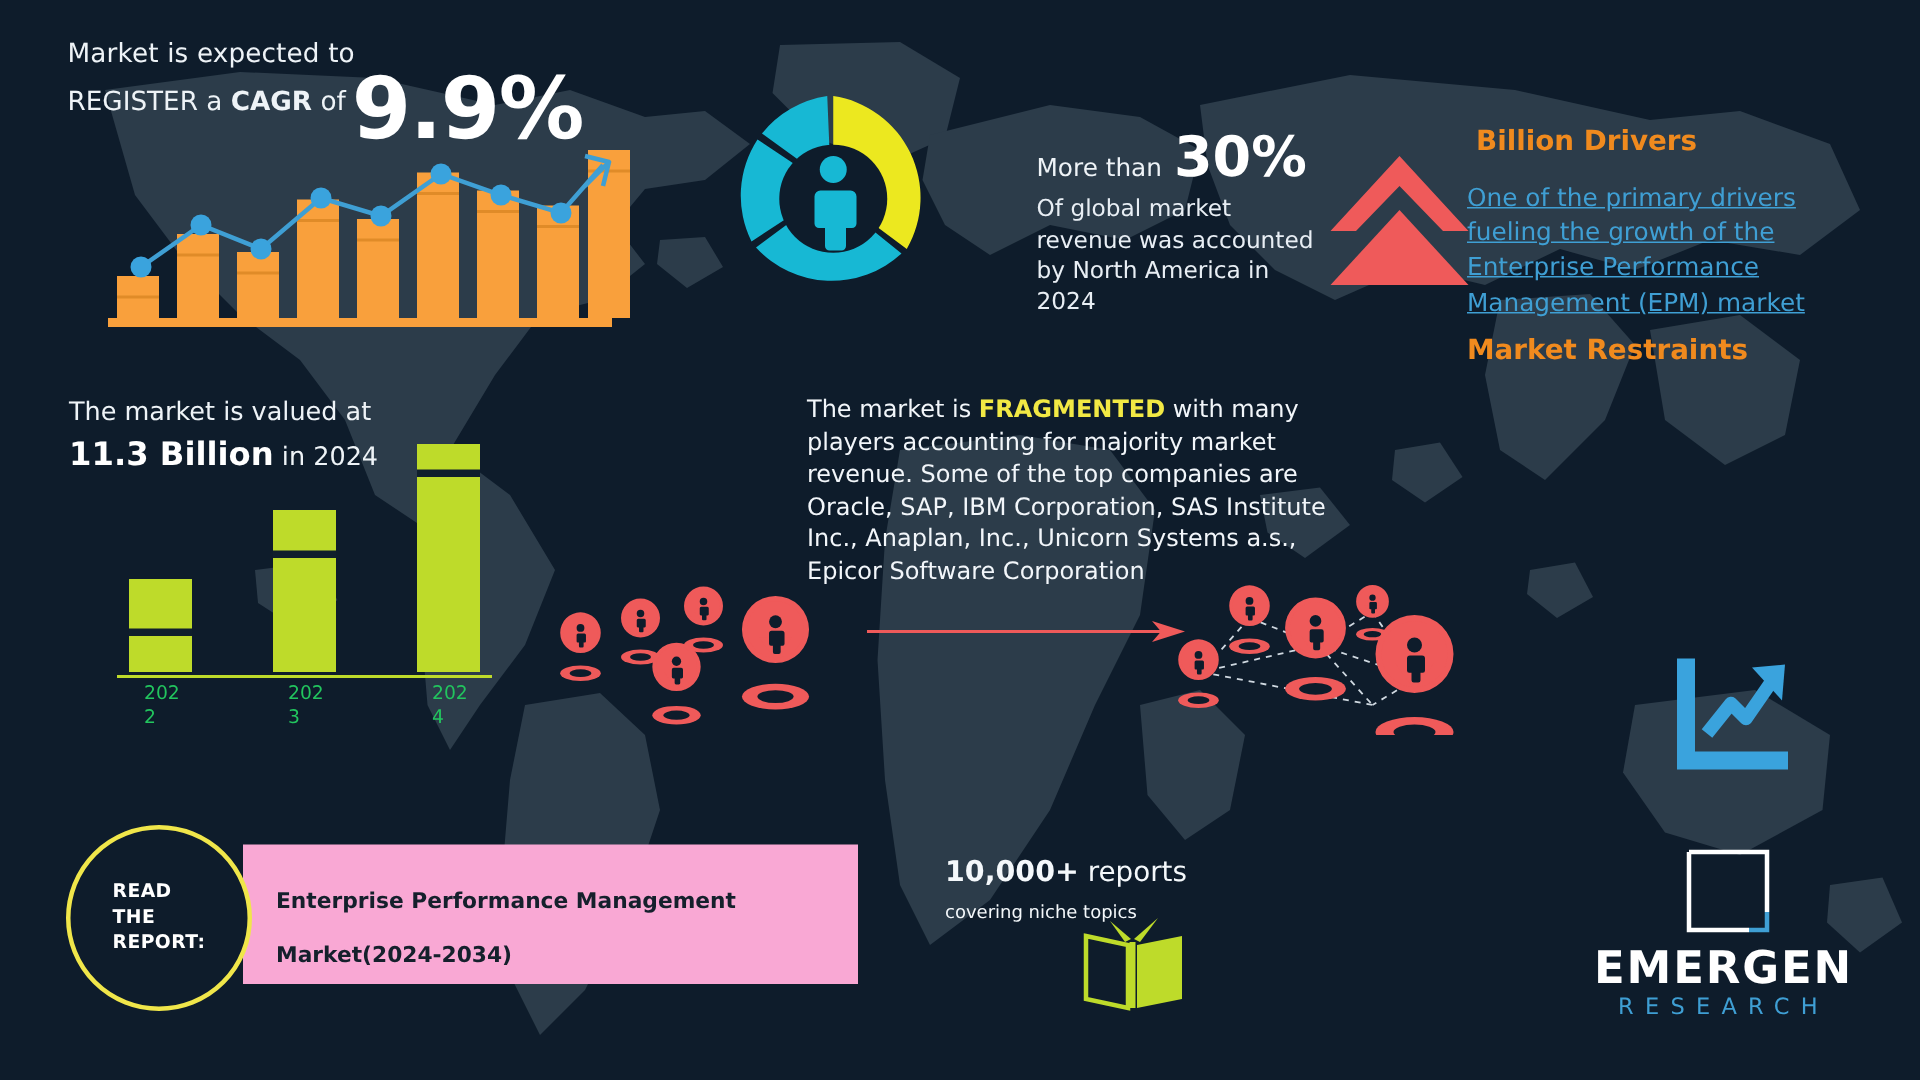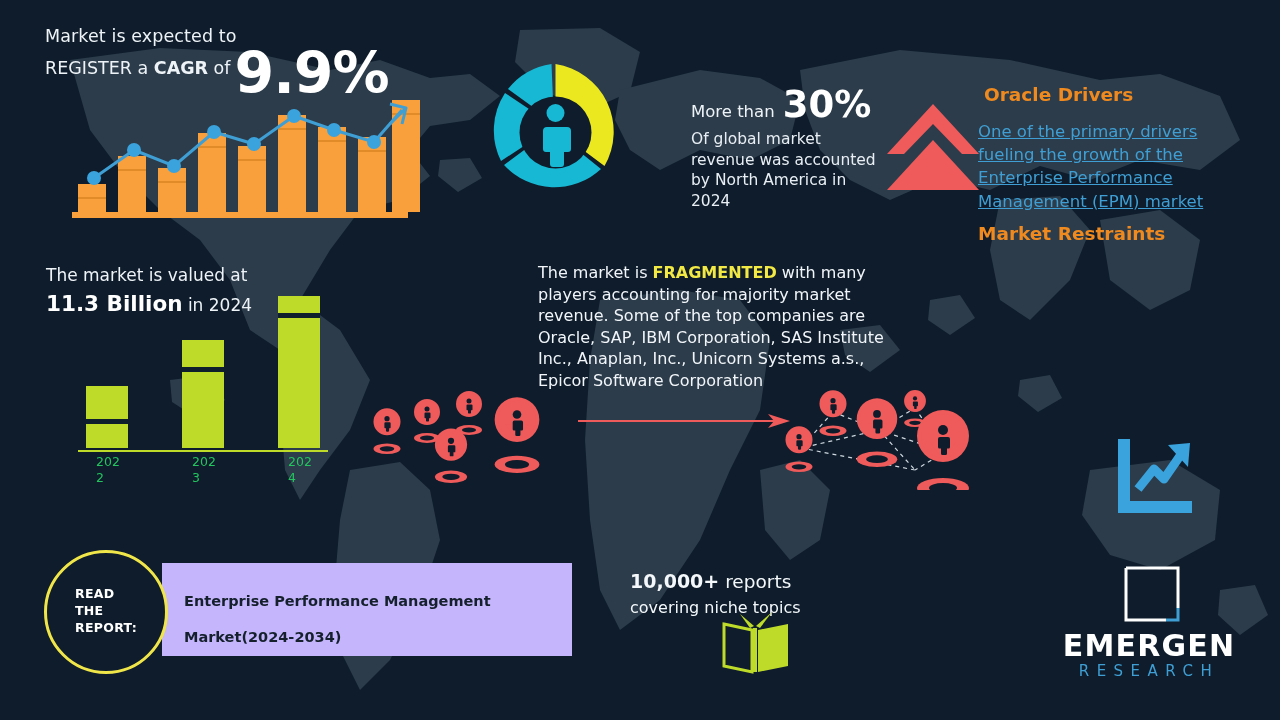--- a/index.html
+++ b/index.html
@@ -73,32 +73,32 @@
   
   .pins { left:355px; top:370px; width:640px; height:120px; }
 
   
   .rarrow { left:578px; top:412px; width:212px; height:18px; }
 
   
   .bgrow { left:1112px; top:437px; width:84px; height:78px; }
 
   
-  .rr-bar { left:162px; top:563px; width:410px; height:93px; background:#c4b5fd; }
+  .rr-bar { left:162px; top:563px; width:410px; height:93px; background:#f9a8d4; }
   .rr-txt { position:absolute; left:22px; top:20px; color:#15202c; font-weight:bold; font-size:14.5px; line-height:36px; }
   .rr-circle { left:44px; top:550px; width:124px; height:124px; border-radius:50%;
                border:3px solid #f0e64a; background:#0e1c2b; z-index:7; }
   .rr-circle-txt { position:absolute; left:28px; top:32px; color:#ffffff; font-weight:bold;
                    font-size:12.5px; line-height:17px; letter-spacing:.3px; }
 
   
   .rep { left:630px; top:568px; width:280px; }
   .rep-l1 { color:#f4f8fb; font-size:18.5px; line-height:26px; }
   .rep-l1 b { font-weight:bold; font-size:19px; }
-  .rep-l2 { color:#f4f8fb; font-size:16px; line-height:26px; }
+  .rep-l2 { color:#f4f8fb; font-size:12px; line-height:26px; }
   .book { left:720px; top:612px; width:72px; height:62px; }
 
   
   .logo { left:1018px; top:566px; width:262px; height:132px; }
   .logo-sq { position:absolute; left:106px; top:0px; width:56px; height:56px; }
   .logo-name { position:absolute; left:0; top:62px; width:262px; text-align:center;
                color:#ffffff; font-weight:bold; font-size:30px; letter-spacing:1.2px; }
   .logo-sub { position:absolute; left:0; top:96px; width:262px; text-align:center;
               color:#3f9fd4; font-size:15px; letter-spacing:7.5px; }
 </style>
@@ -196,21 +196,21 @@
     <div class="t30body">Of global market revenue was accounted by North America in 2024</div>
   </div>
 
   <div class="abs chev">
     <svg viewBox="0 0 98 92">
       <path d="M49,6 L95,56 L78,56 L49,26 L20,56 L3,56 Z" fill="#ef5a5a"></path>
       <path d="M49,42 L95,92 L3,92 Z" fill="#ef5a5a"></path>
     </svg>
   </div>
 
-  <div class="abs drv-h">Oracle Drivers</div>
+  <div class="abs drv-h">Billion Drivers</div>
   <div class="abs drv-b">One of the primary drivers fueling the growth of the Enterprise Performance Management (EPM) market</div>
   <div class="abs res-h">Market Restraints</div>
 
   <div class="abs val">
     <div class="val-l1">The market is valued at</div>
     <div class="val-l2">
       <span class="val-big">11.3 Billion</span><span class="val-in"> in 2024</span>
     </div>
   </div>
 

